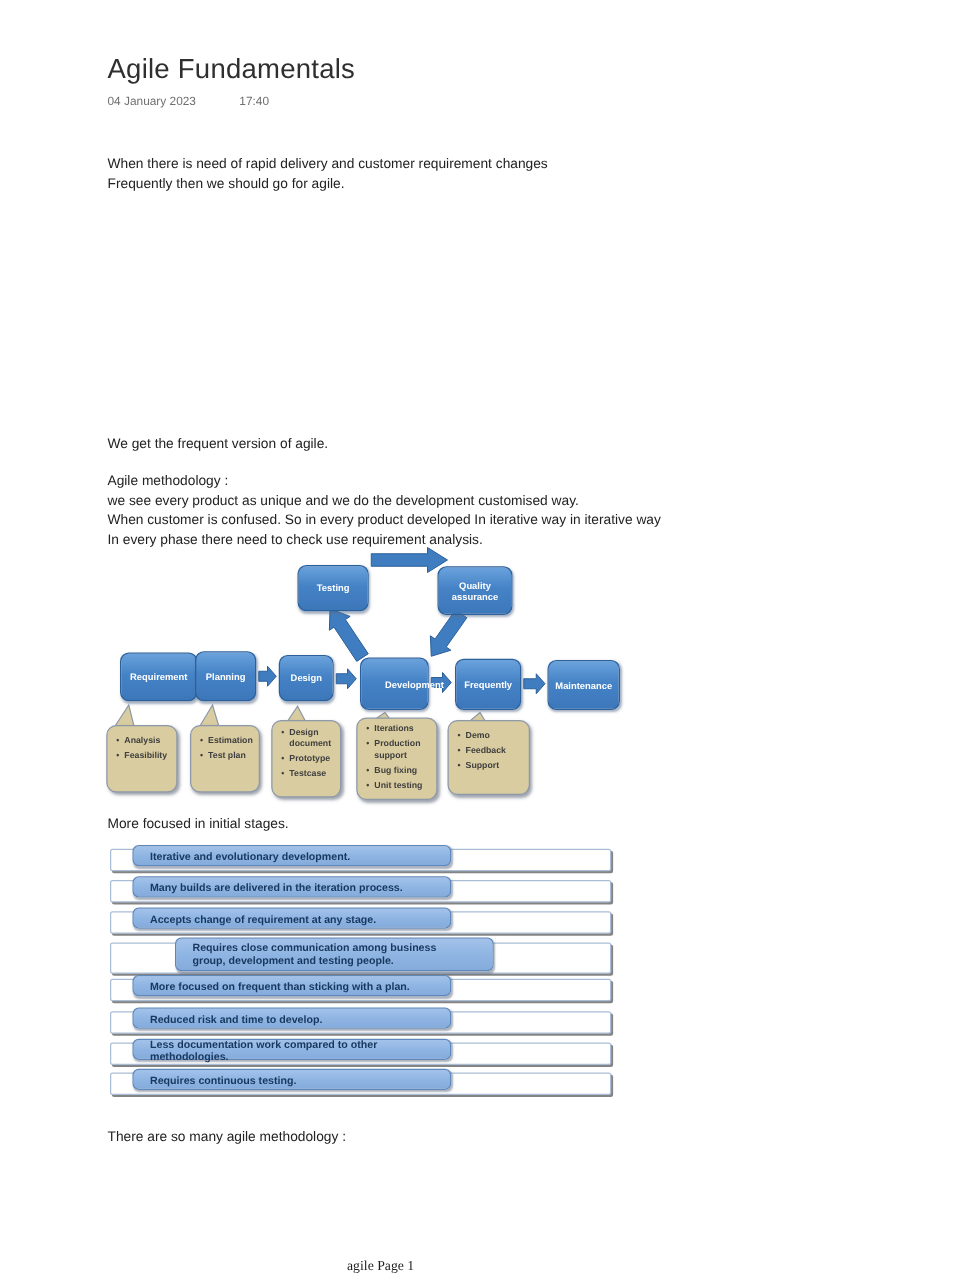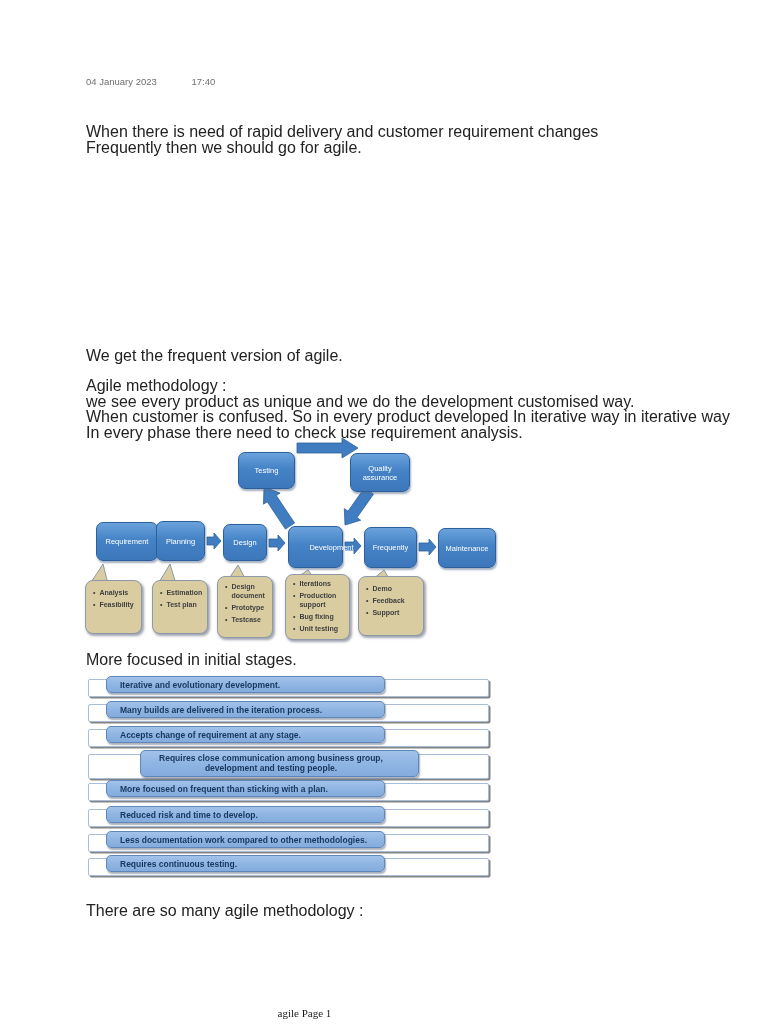--- a/index.html
+++ b/index.html
@@ -4,72 +4,73 @@
 <style>
   * { margin:0; padding:0; box-sizing:border-box; }
   html,body { background:#ffffff; }
   body { font-family:"Liberation Sans", sans-serif; color:#262626; }
   .page { position:relative; width:768px; height:1024px; background:#ffffff; overflow:hidden; }
 
   .title { position:absolute; left:86px; top:42px; font-size:22px; font-weight:400; color:#2f2f2f; letter-spacing:0.2px; }
   .meta  { position:absolute; left:86px; top:76px; font-size:9.5px; color:#6f6f6f; }
   .meta .time { margin-left:32px; }
 
-  .para { position:absolute; left:86px; font-size:16px; line-height:15.5px; color:#222; }
+  .para { position:absolute; left:86px; font-size:11px; line-height:15.5px; color:#222; }
 
   .bullets { position:absolute; left:93px; top:175px; list-style:none; }
   .bullets li { font-size:11px; line-height:12px; margin-bottom:11px; color:#222; display:flex; }
   .bullets li::before { content:"•"; font-size:10px; margin-right:10px; color:#333; }
 
   
   .diagram { position:absolute; left:80px; top:435px; width:430px; height:212px; }
   .diagram svg { position:absolute; left:0; top:0; }
   .pbox {
     position:absolute; display:flex; align-items:center; justify-content:center; text-align:center;
     background:linear-gradient(180deg,#6aa2dc 0%,#4583c6 45%,#3c77ba 100%);
     border:1.5px solid #2c609b; border-radius:7px;
-    color:#ffffff; font-size:7.5px; font-weight:normal; line-height:9px;
+    color:#ffffff; font-size:7.5px; font-weight:bold; line-height:9px;
     box-shadow:1px 1.5px 2px rgba(90,110,140,0.55);
     padding:2px;
   }
   .callout {
     position:absolute; background:#d9cca0; border:1px solid #8d99a8; border-radius:8px;
     box-shadow:1.5px 2px 2.5px rgba(80,90,110,0.55); padding:7px 4px 4px 4px;
   }
   .callout ul { list-style:none; }
   .callout li { font-size:7px; font-weight:bold; color:#3f3f3f; line-height:9px; display:flex; margin-bottom:3px; }
   .callout li::before { content:"•"; margin:0 4px 0 3px; font-size:7px; }
 
   
   .banners { position:absolute; left:88px; top:676px; width:402px; height:202px; }
   .brow { position:absolute; left:0; width:402px; }
   .brow .back {
     position:absolute; left:0; top:3px; width:401px; height:18px; background:#ffffff;
     border:1px solid #aabdd6; border-radius:2px;
     box-shadow:1.5px 1.5px 0 rgba(110,110,110,0.85);
   }
   .brow .bar {
-    position:absolute; left:18px; top:0; width:279px; height:17px;
+    position:absolute; left:18px; top:0; width:255px; height:17px;
     background:linear-gradient(180deg,#a3c2ea 0%,#8db4e2 55%,#84abdb 100%);
     border:1px solid #5f88ba; border-radius:5px;
     box-shadow:1px 1.5px 1.5px rgba(90,100,120,0.5);
     display:flex; align-items:center; padding-left:13px;
-    font-size:8.5px; font-weight:bold; color:#17375e;text-align:center;
+    font-size:8.5px; font-weight:bold; color:#17375e;
   }
   .brow.tall .back { top:4px; height:25px; }
   .brow.tall .bar { height:27px; line-height:9.5px; padding-right:30px;margin-left:34px; }
 
   .footer { position:absolute; left:0; top:1007px; width:609px; text-align:center;
     font-family:"Liberation Serif", serif; font-size:11px; color:#1d1d1d; }
 </style>
 </head>
 <body>
 
 <div class="page">
 
+  <div class="title">Agile Fundamentals</div>
   <div class="meta">
     <span>04 January 2023</span>
     <span class="time">17:40</span>
   </div>
 
   <div class="para" style="top:124px;">
     <div>When there is need of rapid delivery and customer requirement changes</div>
     <div>Frequently then we should go for agile.</div>
   </div>
 

